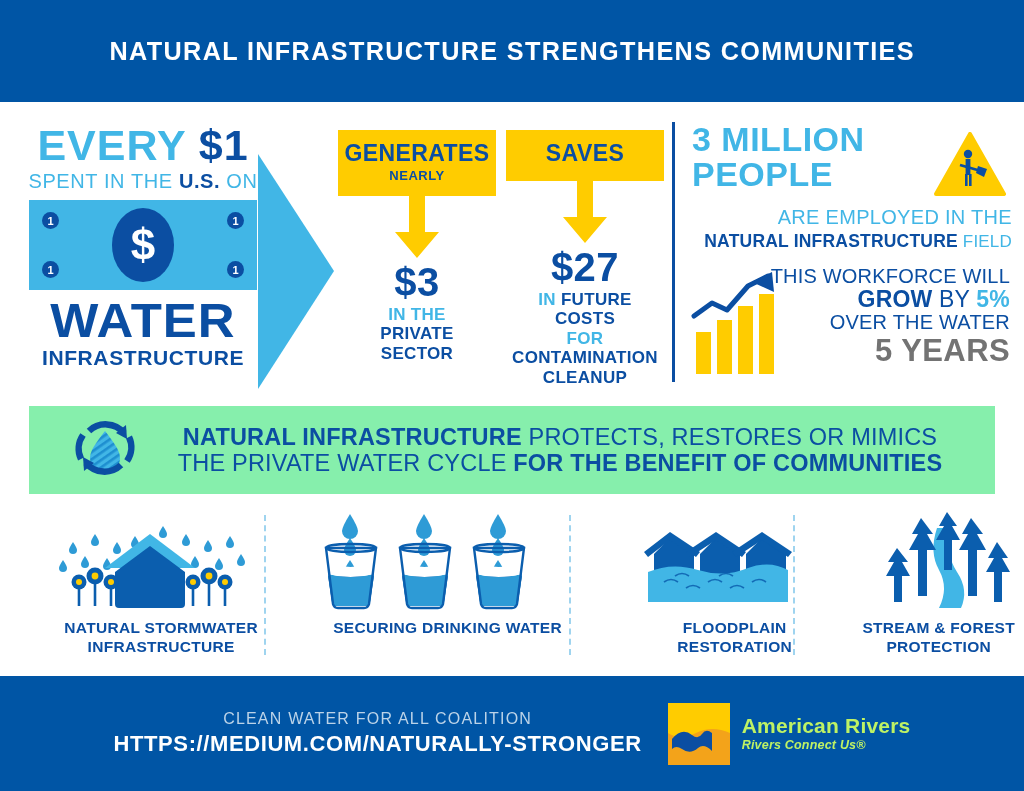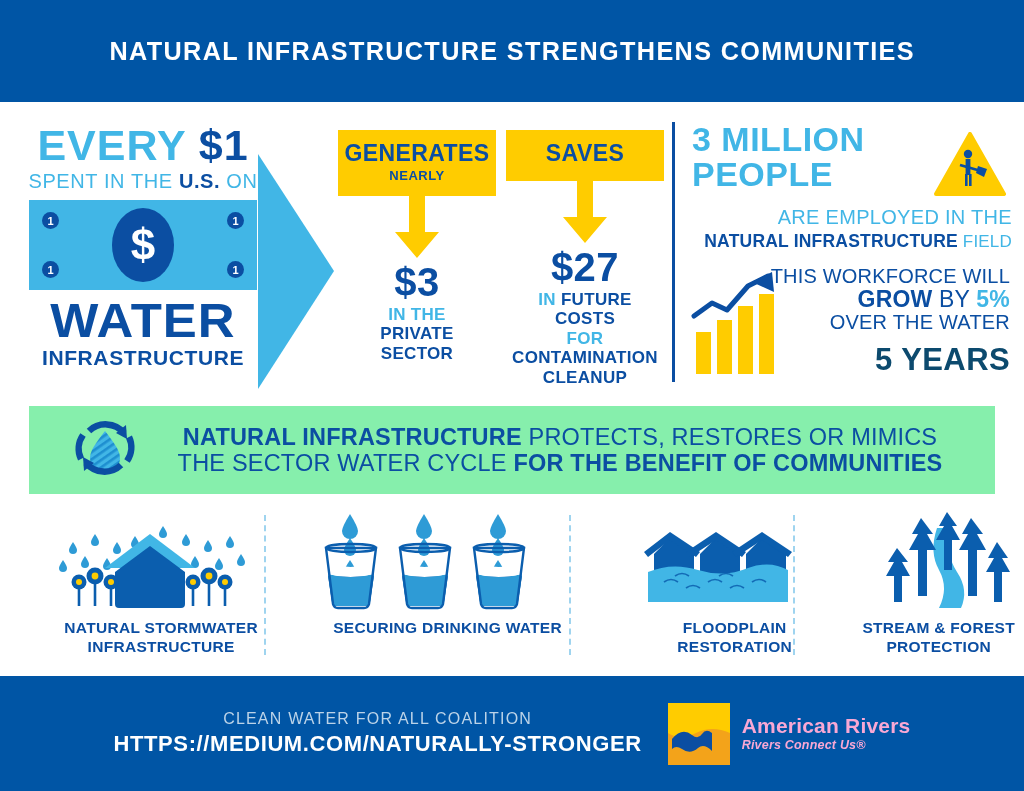--- a/index.html
+++ b/index.html
@@ -142,21 +142,21 @@
   .chart-icon { position: absolute; left: 0px; top: 4px; }
   .workforce-text {
     position: absolute; right: 2px; top: 0; text-align: right;
     line-height: 1.03;
   }
   .wf-l1 { font-size: 20px; color: #0B4EA2; letter-spacing: 0.2px; }
   .wf-l2 { font-size: 23px; color: #0B4EA2; letter-spacing: 0.2px; margin-top: 1px; }
   .wf-l2 .b { font-weight: bold; }
   .wf-l2 .lt { color: #41B6E6; font-weight: bold; }
   .wf-l3 { font-size: 20px; color: #0B4EA2; letter-spacing: 0.2px; margin-top: 1px; }
-  .wf-l4 { font-size: 31px; color: #0c4a6e; font-weight: bold; letter-spacing: 0.4px; margin-top: 11px; }
+  .wf-l4 { font-size: 31px; color: #737373; font-weight: bold; letter-spacing: 0.4px; margin-top: 2px; }
 
   
   .banner {
     position: absolute; left: 29px; top: 406px;
     width: 966px; height: 88px;
     background: #86efac;
     display: flex; align-items: center;
   }
   .banner-icon { margin-left: 40px; flex: 0 0 auto; }
   .banner-text {
@@ -205,21 +205,21 @@
   .footer-text { text-align: center; }
   .coalition {
     color: #BBD3E8; font-size: 16px; letter-spacing: 1.2px;
   }
   .url {
     color: #ffffff; font-size: 22px; font-weight: bold;
     letter-spacing: 0.6px; margin-top: 3px;
   }
   .logo { display: flex; align-items: center; gap: 12px; }
   .logo-mark { width: 62px; height: 62px; }
-  .logo-words { color: #f9a8d4; line-height: 1.05; }
+  .logo-words { color: #bef264; line-height: 1.05; }
   .logo-name { font-size: 21px; font-weight: bold; letter-spacing: 0.2px; }
   .logo-tag { font-size: 12.5px; font-weight: bold; font-style: italic; letter-spacing: 0.2px; margin-top: 2px; }
 </style>
 </head>
 <body>
 
 <div class="page">
 
   <div class="header">
     <div class="header-title">NATURAL INFRASTRUCTURE STRENGTHENS COMMUNITIES</div>
@@ -339,21 +339,21 @@
         <path d="M20 16 A 24 24 0 0 1 55 18" fill="none" stroke="#0B4EA2" stroke-width="6.5"></path>
         <polygon points="58,24 47,18 57,10" fill="#0B4EA2"></polygon>
         <path d="M52 50 A 24 24 0 0 1 17 48" fill="none" stroke="#0B4EA2" stroke-width="6.5"></path>
         <polygon points="14,42 25,48 15,56" fill="#0B4EA2"></polygon>
         <path d="M12 44 A 24 24 0 0 1 14 20" fill="none" stroke="#0B4EA2" stroke-width="6.5"></path>
         <path d="M60 22 A 24 24 0 0 1 58 46" fill="none" stroke="#0B4EA2" stroke-width="6.5"></path>
       </svg>
     </div>
     <div class="banner-text">
       <div class="banner-l1"><span class="b">NATURAL INFRASTRUCTURE</span><span> PROTECTS, RESTORES OR MIMICS</span></div>
-      <div class="banner-l2"><span>THE SECTOR WATER CYCLE </span><span class="b">FOR THE BENEFIT OF COMMUNITIES</span></div>
+      <div class="banner-l2"><span>THE PRIVATE WATER CYCLE </span><span class="b">FOR THE BENEFIT OF COMMUNITIES</span></div>
     </div>
   </div>
 
   <div class="icons-row">
 
     <div class="icon-cell cell-1">
       <div class="art">
         <svg width="215" height="102" viewBox="0 0 215 102">
           <g fill="#2E9BD6">
             <path d="M30 34 q4 6 4 8 a4 4 0 0 1 -8 0 q0-2 4-8"></path>

